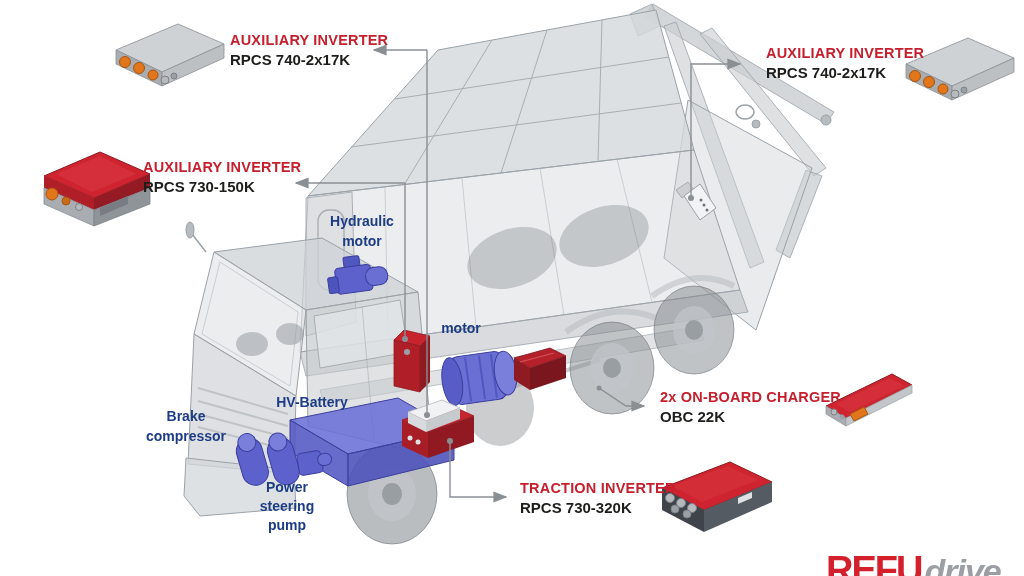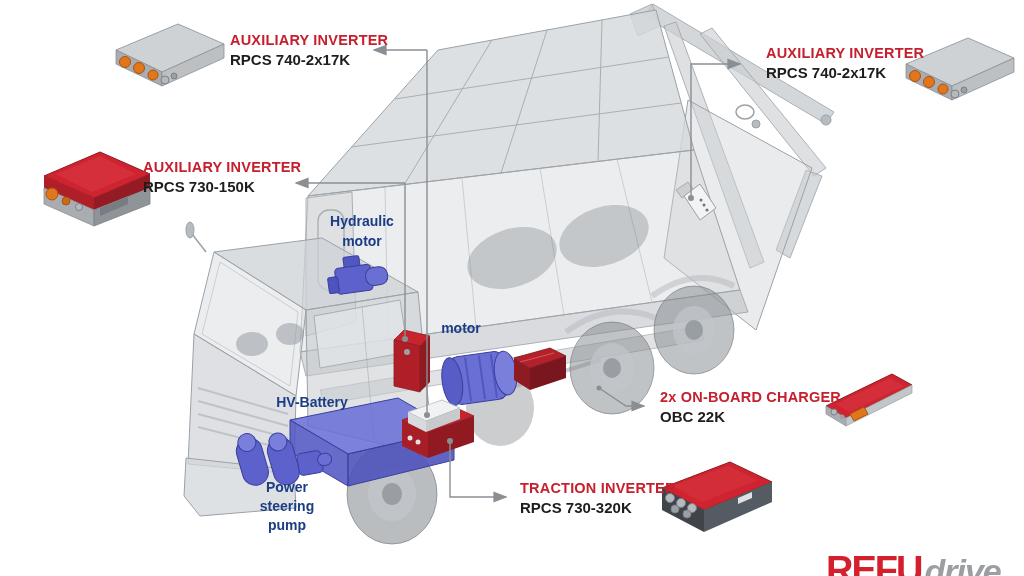--- a/index.html
+++ b/index.html
@@ -288,20 +288,24 @@
   </div>
 
   <div class="tlabel" style="left:396px;top:318px">
     <span>motor</span>
   </div>
 
   <div class="tlabel" style="left:247px;top:392px">
     <span>HV-Battery</span>
   </div>
 
+  <div class="tlabel" style="left:121px;top:406px">
+    <span>Brake</span>
+    <span>compressor</span>
+  </div>
 
   <div class="tlabel" style="left:222px;top:478px;line-height:19px">
     <span>Power</span>
     <span>steering</span>
     <span>pump</span>
   </div>
 
   <div id="logo">
     <span class="refu">REFU</span>
     <span class="drive">drive</span>

